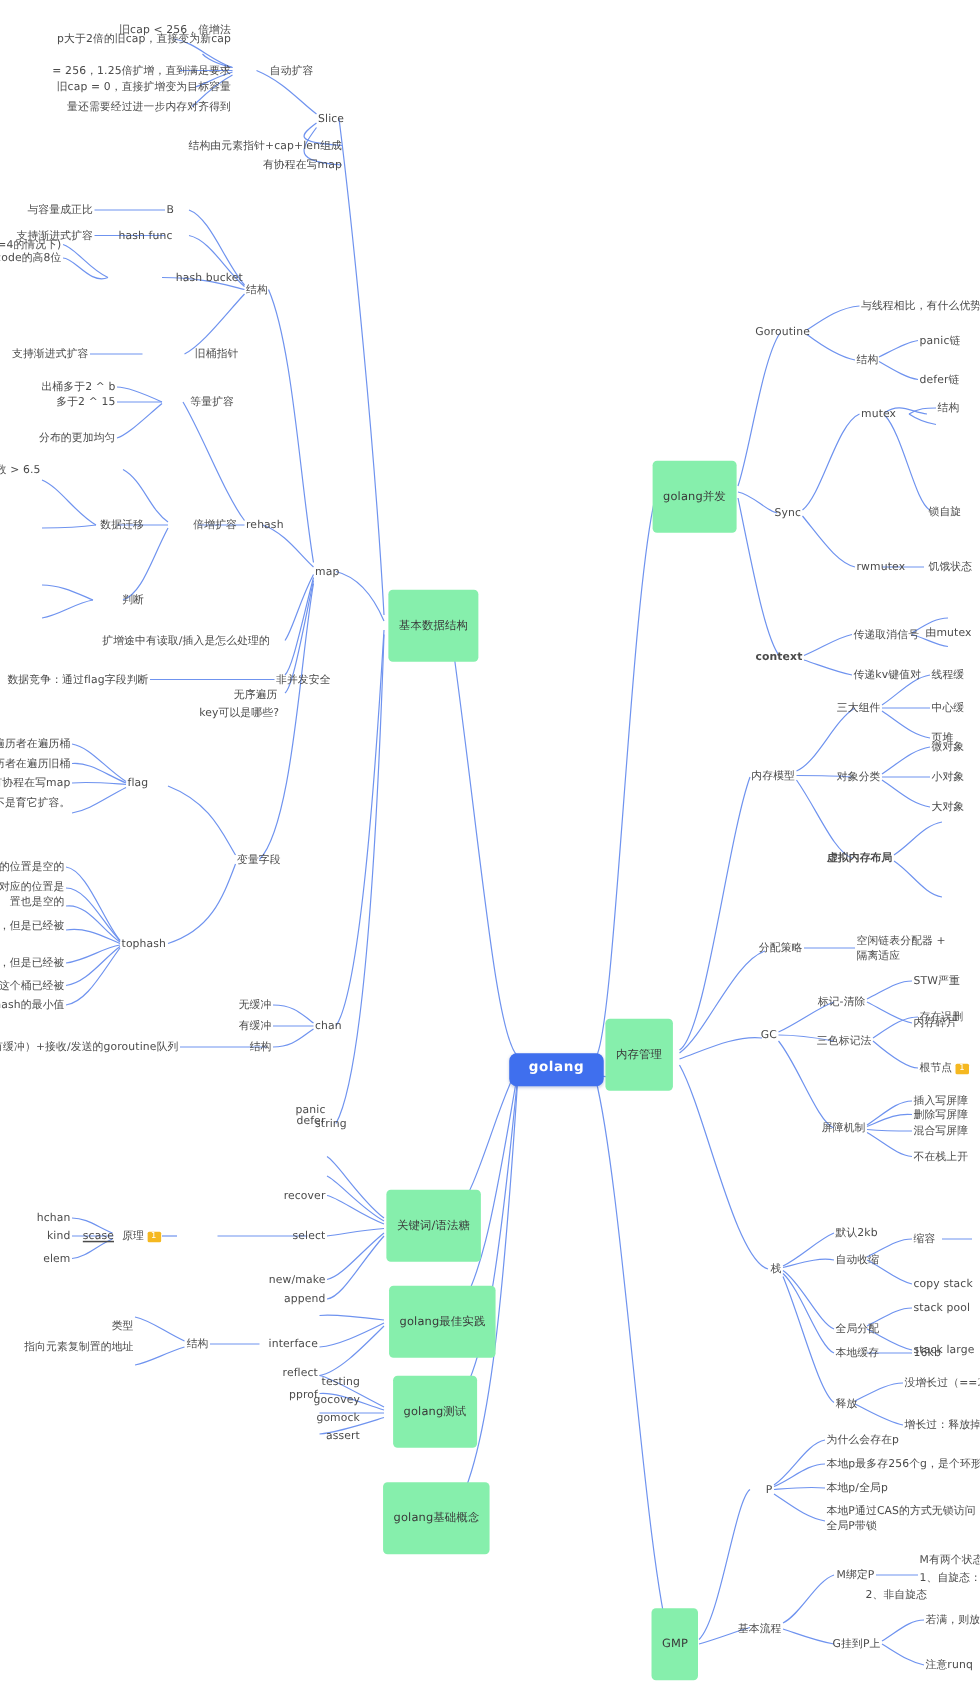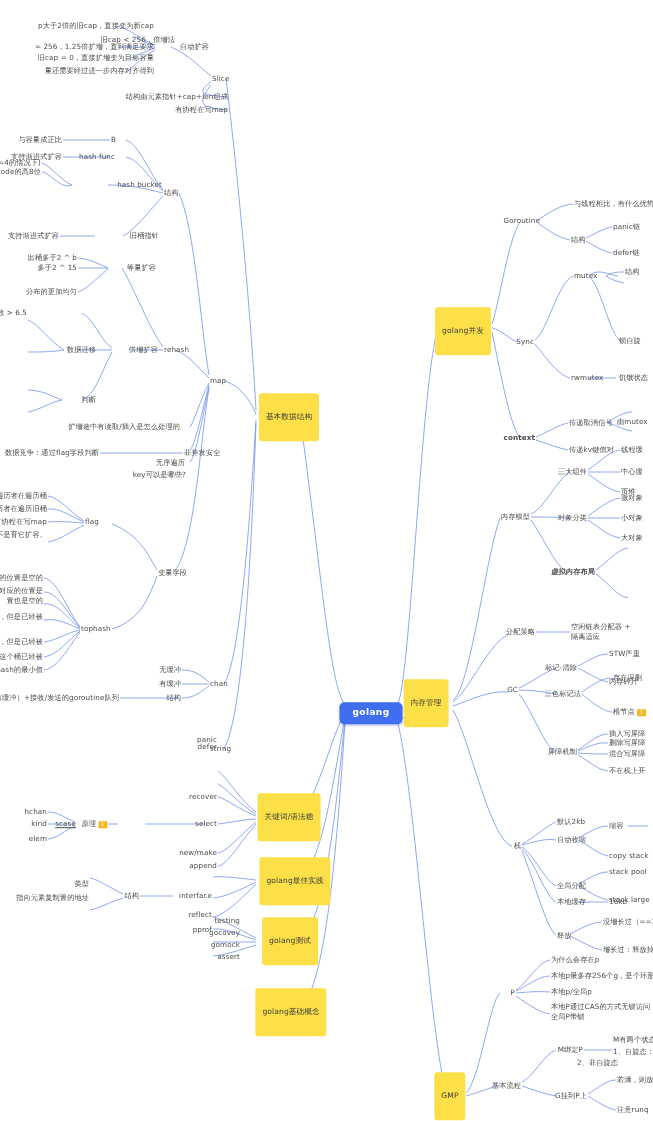--- a/index.html
+++ b/index.html
@@ -27,21 +27,21 @@
     background:#3f6fee;
     color:#ffffff;
     font-size:9px;
     font-weight:bold;
     padding:6px 13px;
     border-radius:5px;
     letter-spacing:0.4px;
     box-shadow:0 1px 2px rgba(40,70,160,.25);
   }
   .branch{
-    background:#fde047;
+    background:#86efac;
     color:#3a3a3a;
     font-size:7.6px;
     padding:19px 7px;
     border-radius:3px;
   }
   .badge{
     display:inline-block;
     background:#f5b820;
     color:#ffffff;
     font-size:5.6px;
@@ -280,21 +280,21 @@
   <div class="node branch anchor-c" style="left:290px;top:941px;">golang测试</div>
   <div class="node branch anchor-c" style="left:291px;top:1012px;">golang基础概念</div>
   <div class="node branch anchor-c" style="left:463px;top:331px;">golang并发</div>
   <div class="node branch anchor-c" style="left:426px;top:703px;">内存管理</div>
   <div class="node branch anchor-c" style="left:450px;top:1096px;">GMP</div>
 
   <div class="node anchor-l" style="left:212px;top:79px;">Slice</div>
   <div class="node anchor-r" style="left:209px;top:47px;">自动扩容</div>
 
   <div class="node anchor-r" style="left:154px;top:26px;">p大于2倍的旧cap，直接变为新cap</div>
-  <div class="node anchor-r" style="left:154px;top:40px;margin-left:21px;">旧cap &lt; 256，倍增法</div>
+  <div class="node anchor-r" style="left:154px;top:20px;">旧cap &lt; 256，倍增法</div>
   <div class="node anchor-r" style="left:154px;top:47px;">= 256，1.25倍扩增，直到满足要求</div>
   <div class="node anchor-r" style="left:154px;top:58px;">旧cap = 0，直接扩增变为目标容量</div>
   <div class="node anchor-r" style="left:154px;top:71px;">量还需要经过进一步内存对齐得到</div>
 
   <div class="node anchor-r" style="left:228px;top:97px;">结构由元素指针+cap+len组成</div>
   <div class="node anchor-r" style="left:228px;top:110px;">有协程在写map</div>
 
   <div class="node anchor-l" style="left:210px;top:381px;">map</div>
 
   <div class="node anchor-l" style="left:164px;top:193px;">结构</div>

